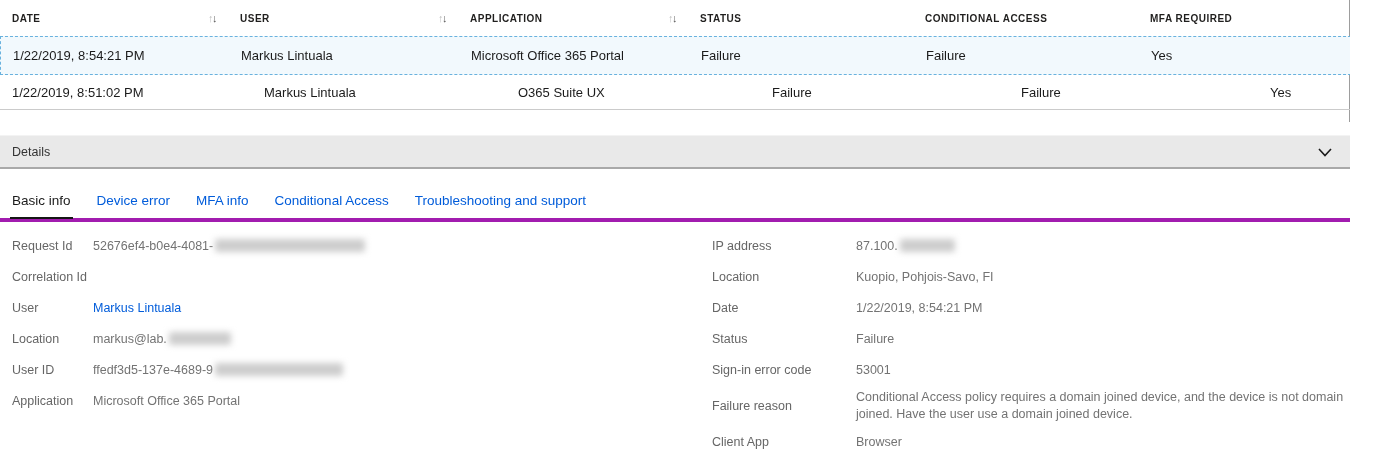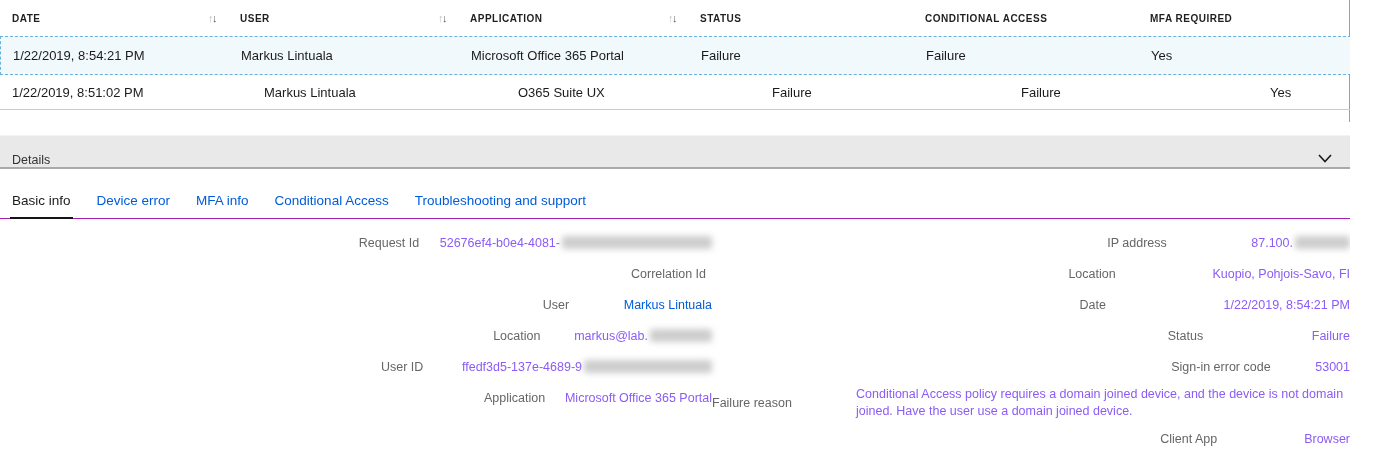--- a/index.html
+++ b/index.html
@@ -22,39 +22,39 @@
   .sort .dn { color:#5a5a5a; margin-left:-2px; }
   .row { width:1376px; font-size:13px; }
   .cell { display:flex; align-items:center; padding:0 10px 0 12px; white-space:nowrap; overflow:hidden; }
   .row.selected { height:39px; background:#f2f9fd; border:1px dashed #69b2de; }
   .row.plain { height:35px; border-bottom:1px solid #cbcbcb;gap:24px; }
 
   
   .details-bar {
     margin-top:13px; height:34px; background:#e9e9e9;
     border-top:1px solid #f3f3f3; border-bottom:2px solid #a9a9a9;
-    display:flex; align-items:flex-end; padding:0 16px 0 12px;
+    display:flex; align-items:center; padding:0 16px 0 12px;
     font-size:12.5px; color:#333; cursor:pointer;
   }
   .details-bar .chev { margin-left:auto; display:flex; align-items:center; }
 
   
-  .tabs { margin-top:16px; padding-left:10px; display:flex; gap:22px; border-bottom:1px solid #a21caf; }
+  .tabs { margin-top:16px; padding-left:10px; display:flex; gap:22px; border-bottom:4px solid #a21caf; }
   .tab { font-size:13.5px; padding:8px 2px 9px 2px; color:#015cda; cursor:pointer; white-space:nowrap; }
   .tab.active { color:#1b1b1b; border-bottom:2px solid #151515; margin-bottom:-1px; }
 
   
   .content { display:flex; padding:8px 0 0 12px; }
   .col-left { width:700px; }
   .col-right { flex:1; }
-  .frow { display:flex; align-items:center; min-height:31px; font-size:12.5px;justify-content:flex-end; }
+  .frow { display:flex; align-items:center; min-height:31px; font-size:12.5px; }
   .frow .flabel { color:#666; flex:0 0 auto; }
   .col-left .flabel { width:81px; }
   .col-right .flabel { width:144px; }
-  .fvalue { color:#8b5cf6; }
+  .fvalue { color:#737373; }
   .col-right .fvalue.wrap { max-width:532px; line-height:1.35; padding:4px 0; }
   .fvalue.link { color:#015cda; cursor:pointer; }
   .blur {
     display:inline-block; height:13px; border-radius:2px; background:#cdcdcd;
     filter:blur(3px); vertical-align:-2px; margin-left:2px;
   }
 </style>
 </head>
 <body>
 

